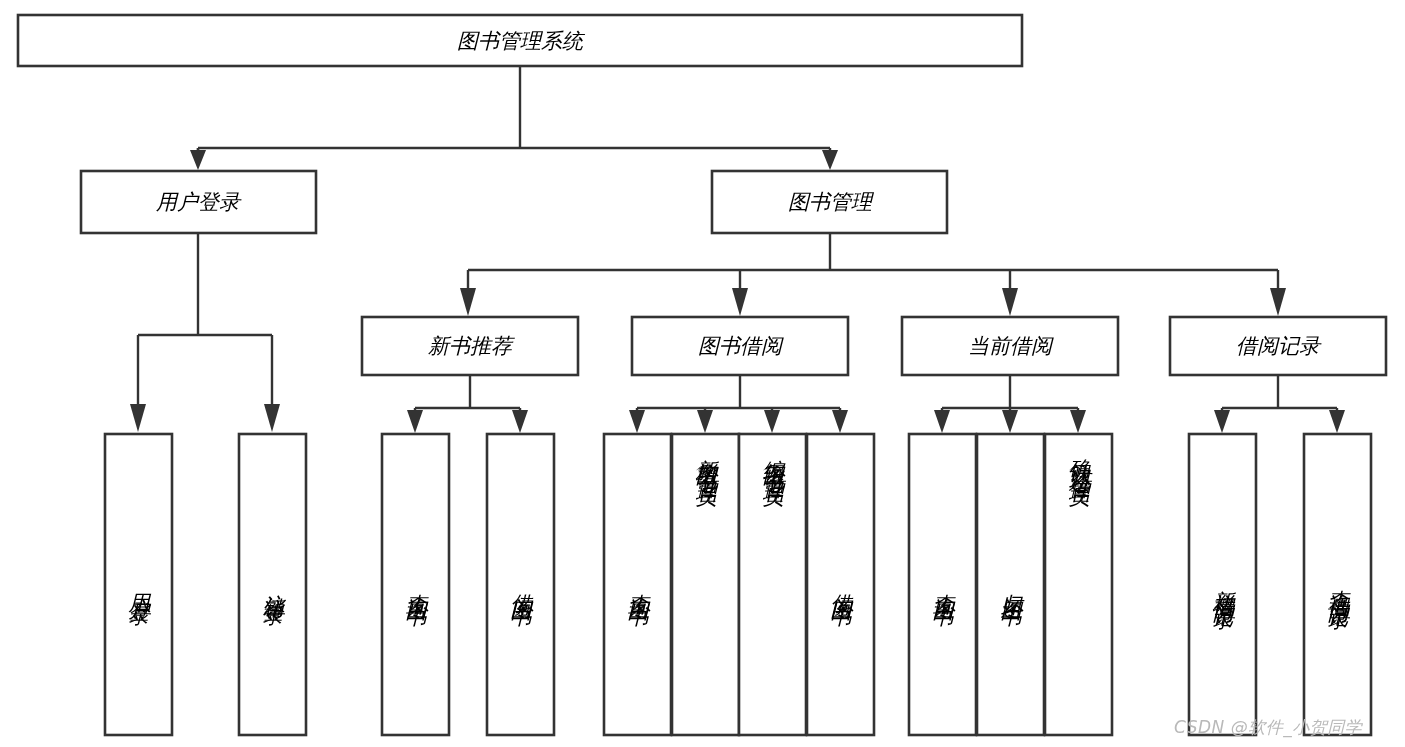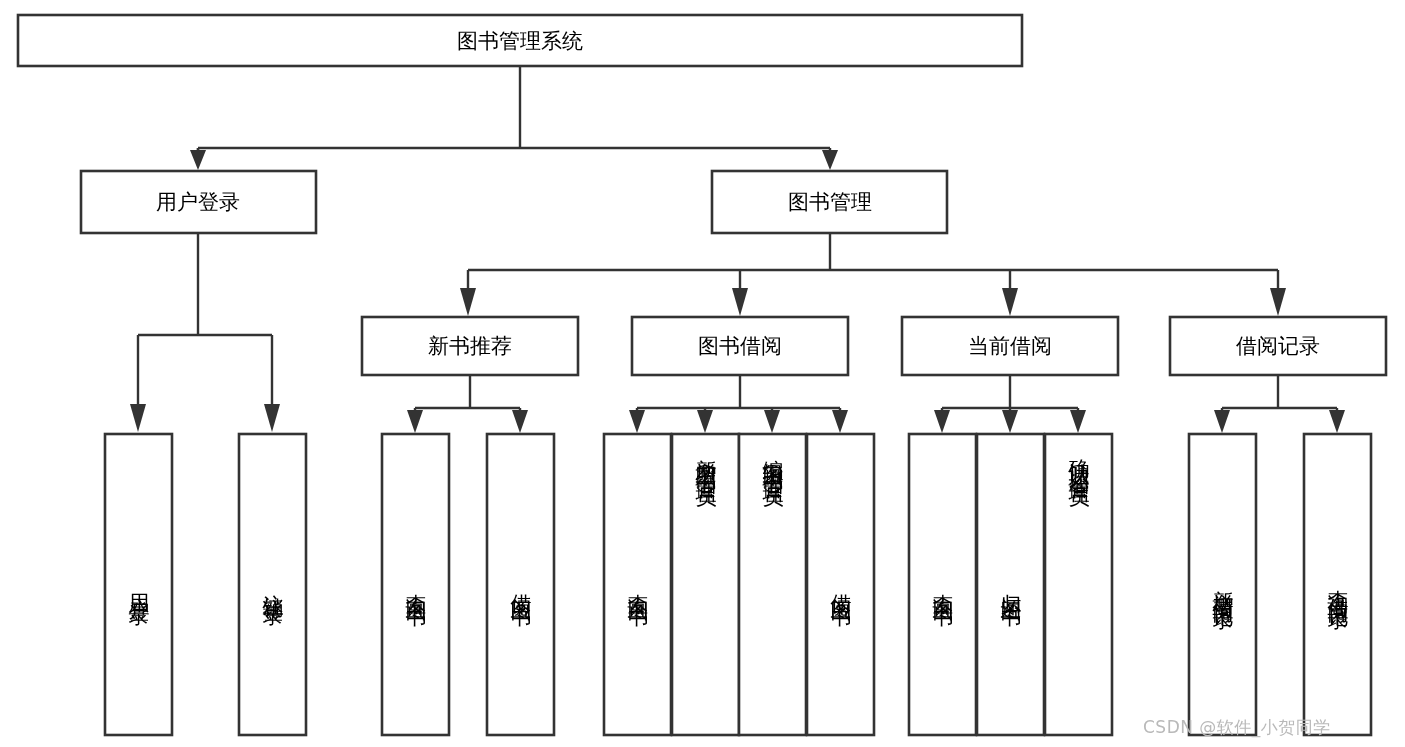--- a/index.html
+++ b/index.html
@@ -12,20 +12,21 @@
     height: 747px;
     font-family: "DejaVu Sans", "Liberation Sans", sans-serif;
     overflow: hidden;
     position: relative;
   }
   #diagram-root {
     position: relative;
     width: 1405px;
     height: 544px;
     background: #ffffff;
+    font-style: italic;
   }
   svg#tree-svg {
     position: absolute;
     left: 0;
     top: 0;
     width: 1405px;
     height: 747px;
     display: block;
   }
   .node-box {
@@ -255,15 +256,15 @@
   </div>
 
   <div class="leaf-vert-wrap" style="left:1189px; top:434px; width:67px; height:301px; align-items:center;">
     <div class="leaf-vert-text">新增借阅记录</div>
   </div>
 
   <div class="leaf-vert-wrap" style="left:1304px; top:434px; width:67px; height:301px; align-items:center;">
     <div class="leaf-vert-text">查询借阅记录</div>
   </div>
 
-  <div class="watermark" style="left:1143px; top:716px;">CSDN @软件_小贺同学</div>
+  <div class="watermark" style="left:1174px; top:716px;">CSDN @软件_小贺同学</div>
 
 </div>
 
 </body></html>

